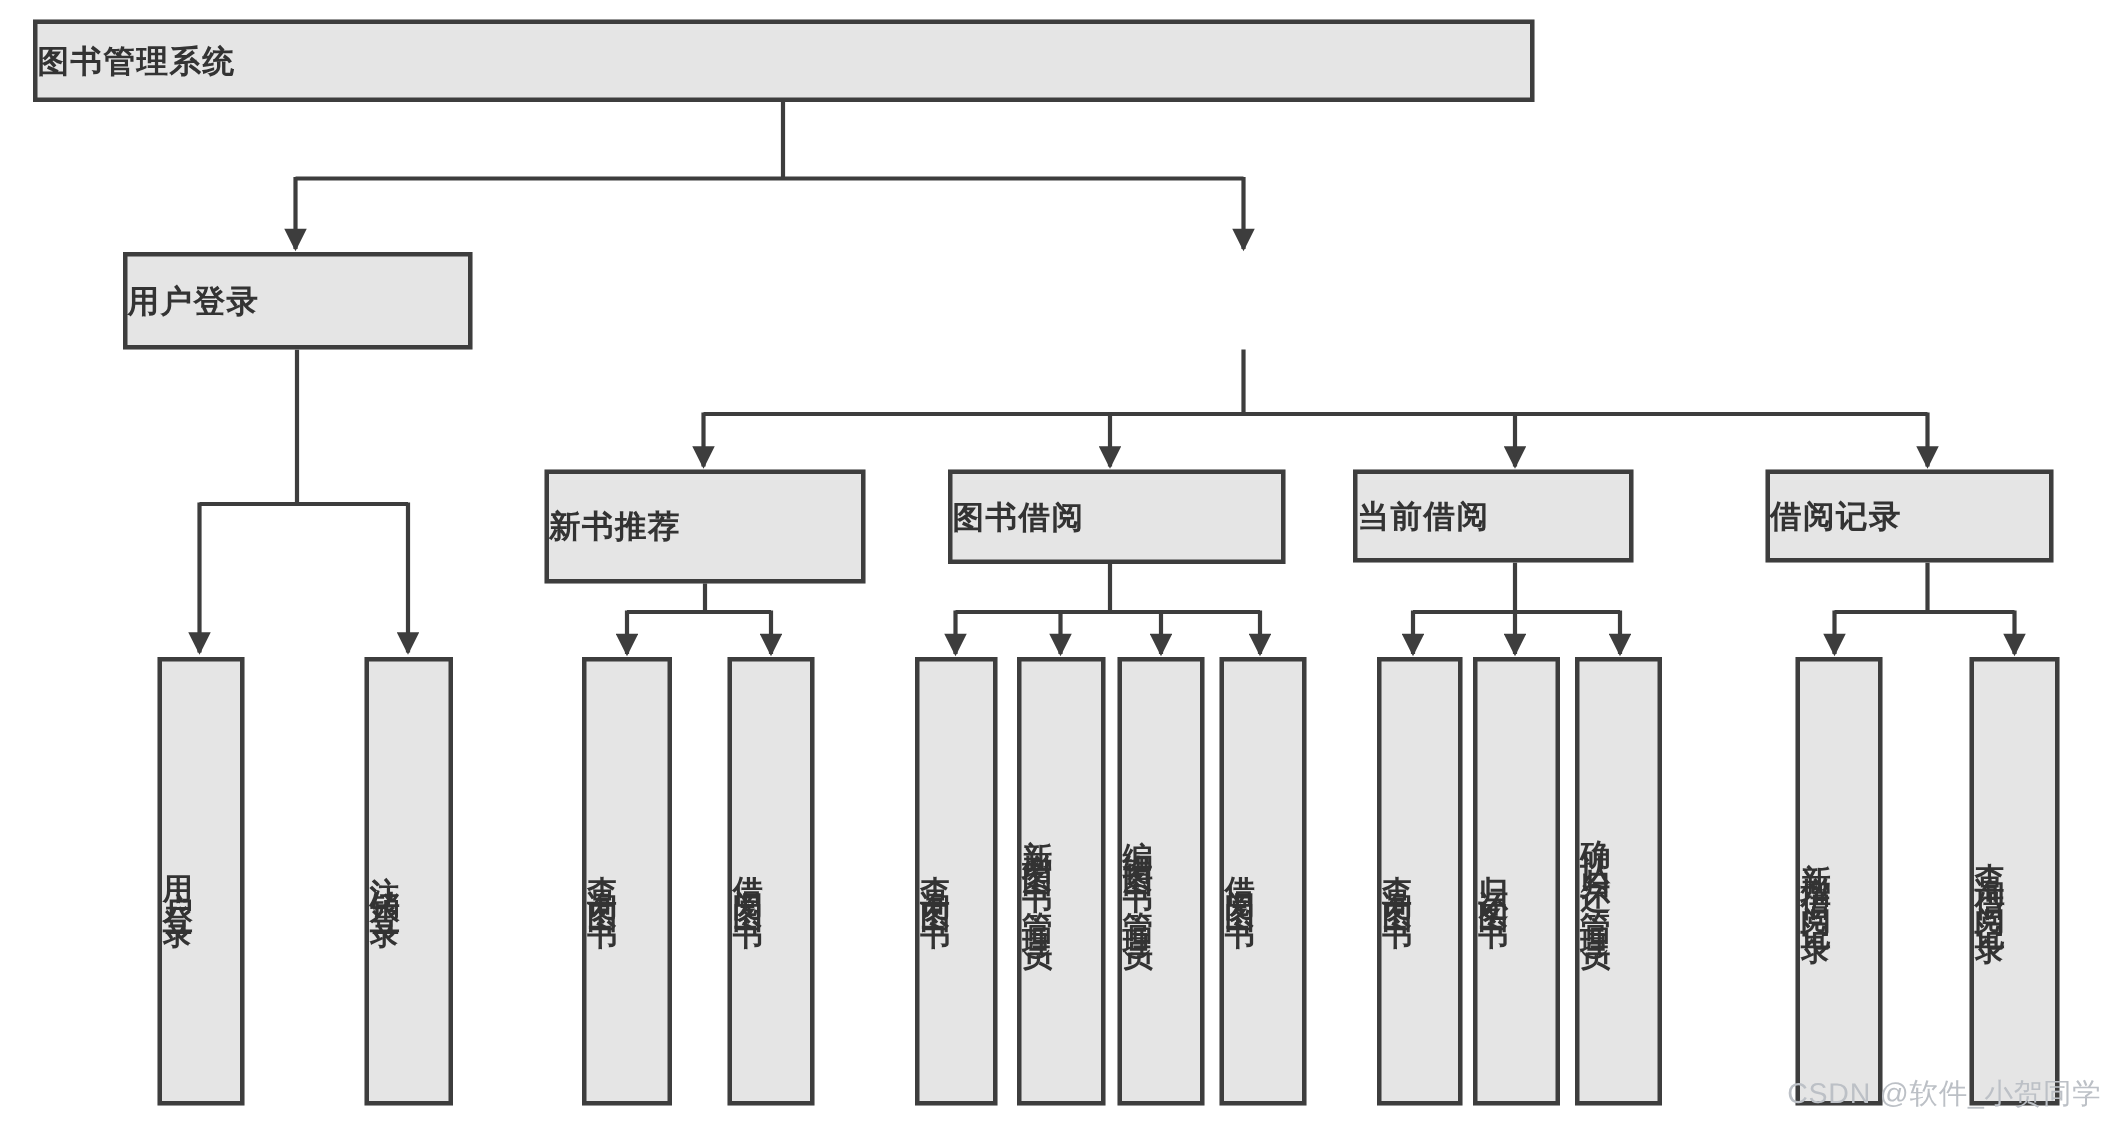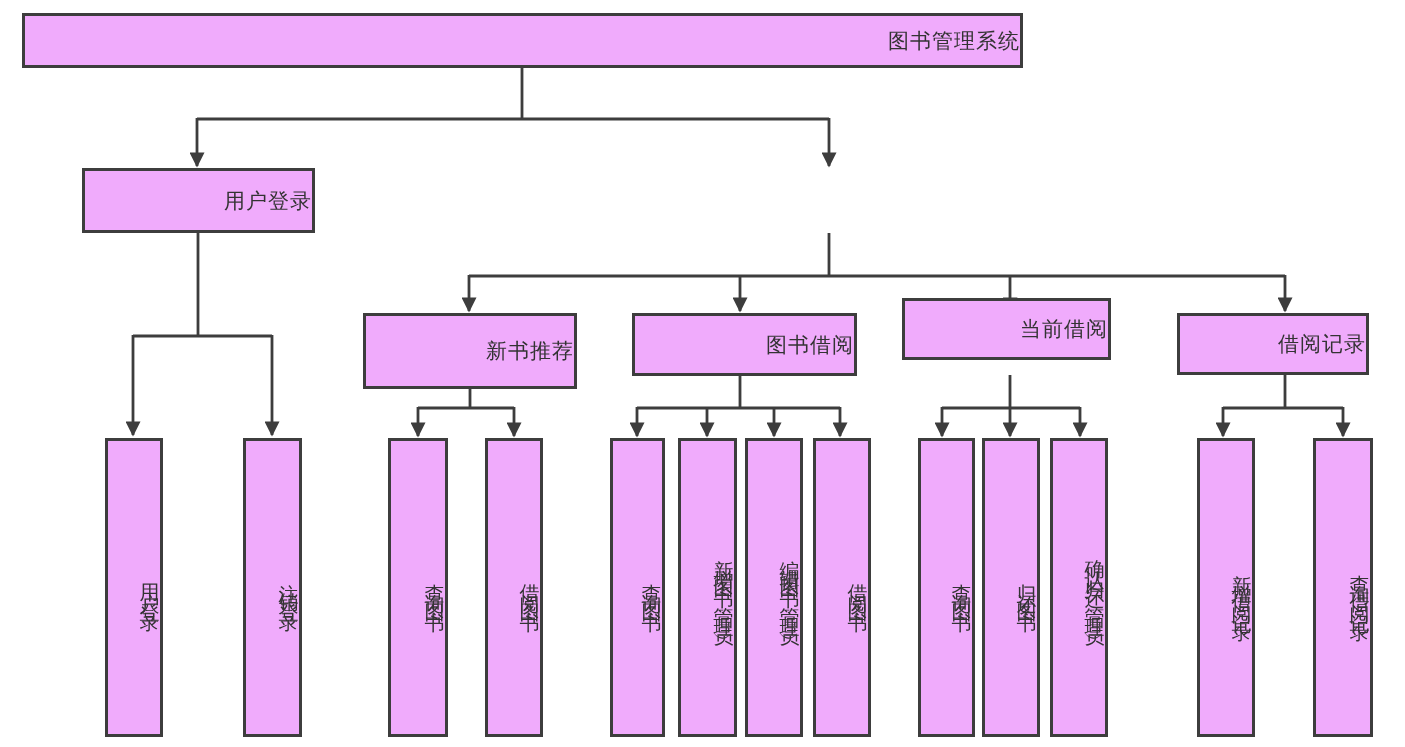--- a/index.html
+++ b/index.html
@@ -2,22 +2,22 @@
 <html><head>
 <meta charset="utf-8">
 <style>
   html,body{margin:0;padding:0;background:#ffffff;}
   #stage{
     position:relative;width:1405px;height:747px;background:#ffffff;overflow:hidden;
     font-family:"Liberation Sans","DejaVu Sans",sans-serif;color:#333;
   }
   #connectors{position:absolute;left:0;top:0;width:1405px;height:747px;}
   .node{
-    position:absolute;box-sizing:border-box;border:3px solid #3d3d3d;background:#f0abfc;
-    display:flex;align-items:center;justify-content:flex-end;
+    position:absolute;box-sizing:border-box;border:3px solid #3d3d3d;background:#e5e5e5;
+    display:flex;align-items:center;justify-content:flex-start;font-weight:bold;
   }
   .node.h span{font-size:21px;letter-spacing:1px;white-space:nowrap;}
   .node.v span{
     writing-mode:vertical-rl;font-size:20px;letter-spacing:0.48em;
     line-height:1;white-space:nowrap;
   }
   #watermark{
     position:absolute;right:4px;bottom:5px;font-size:19px;color:#bcc0c6;
     letter-spacing:0.5px;white-space:nowrap;
   }
@@ -84,21 +84,21 @@
   <div class="node h" style="left:82px;top:168px;width:233px;height:65px">
     <span>用户登录</span>
   </div>
 
   <div class="node h" style="left:363px;top:313px;width:214px;height:76px">
     <span>新书推荐</span>
   </div>
   <div class="node h" style="left:632px;top:313px;width:225px;height:63px">
     <span>图书借阅</span>
   </div>
-  <div class="node h" style="left:902px;top:298px;width:209px;height:62px">
+  <div class="node h" style="left:902px;top:313px;width:187px;height:62px">
     <span>当前借阅</span>
   </div>
   <div class="node h" style="left:1177px;top:313px;width:192px;height:62px">
     <span>借阅记录</span>
   </div>
 
   <div class="node v" style="left:105px;top:438px;width:58px;height:299px">
     <span>用户登录</span>
   </div>
   <div class="node v" style="left:243px;top:438px;width:59px;height:299px">
@@ -131,13 +131,14 @@
   <div class="node v" style="left:1050px;top:438px;width:58px;height:299px">
     <span>确认归还（管理员）</span>
   </div>
   <div class="node v" style="left:1197px;top:438px;width:58px;height:299px">
     <span>新增借阅记录</span>
   </div>
   <div class="node v" style="left:1313px;top:438px;width:60px;height:299px">
     <span>查询借阅记录</span>
   </div>
 
+  <div id="watermark">CSDN @软件_小贺同学</div>
 </div>
 
 </body></html>

